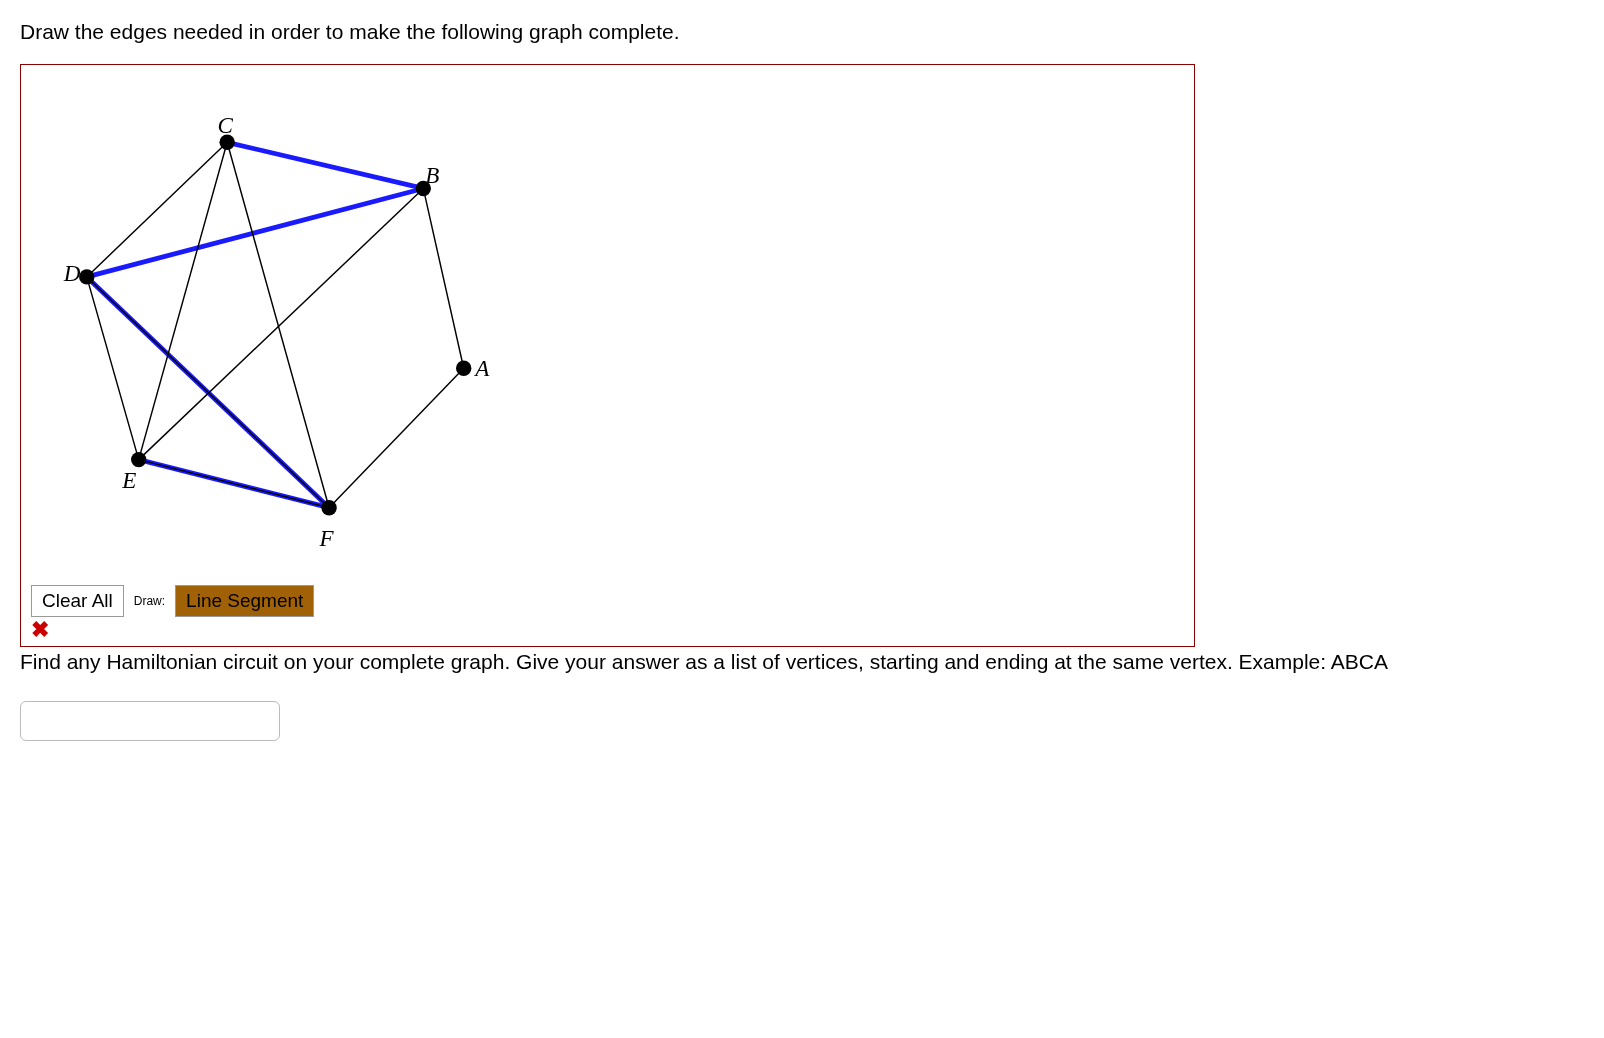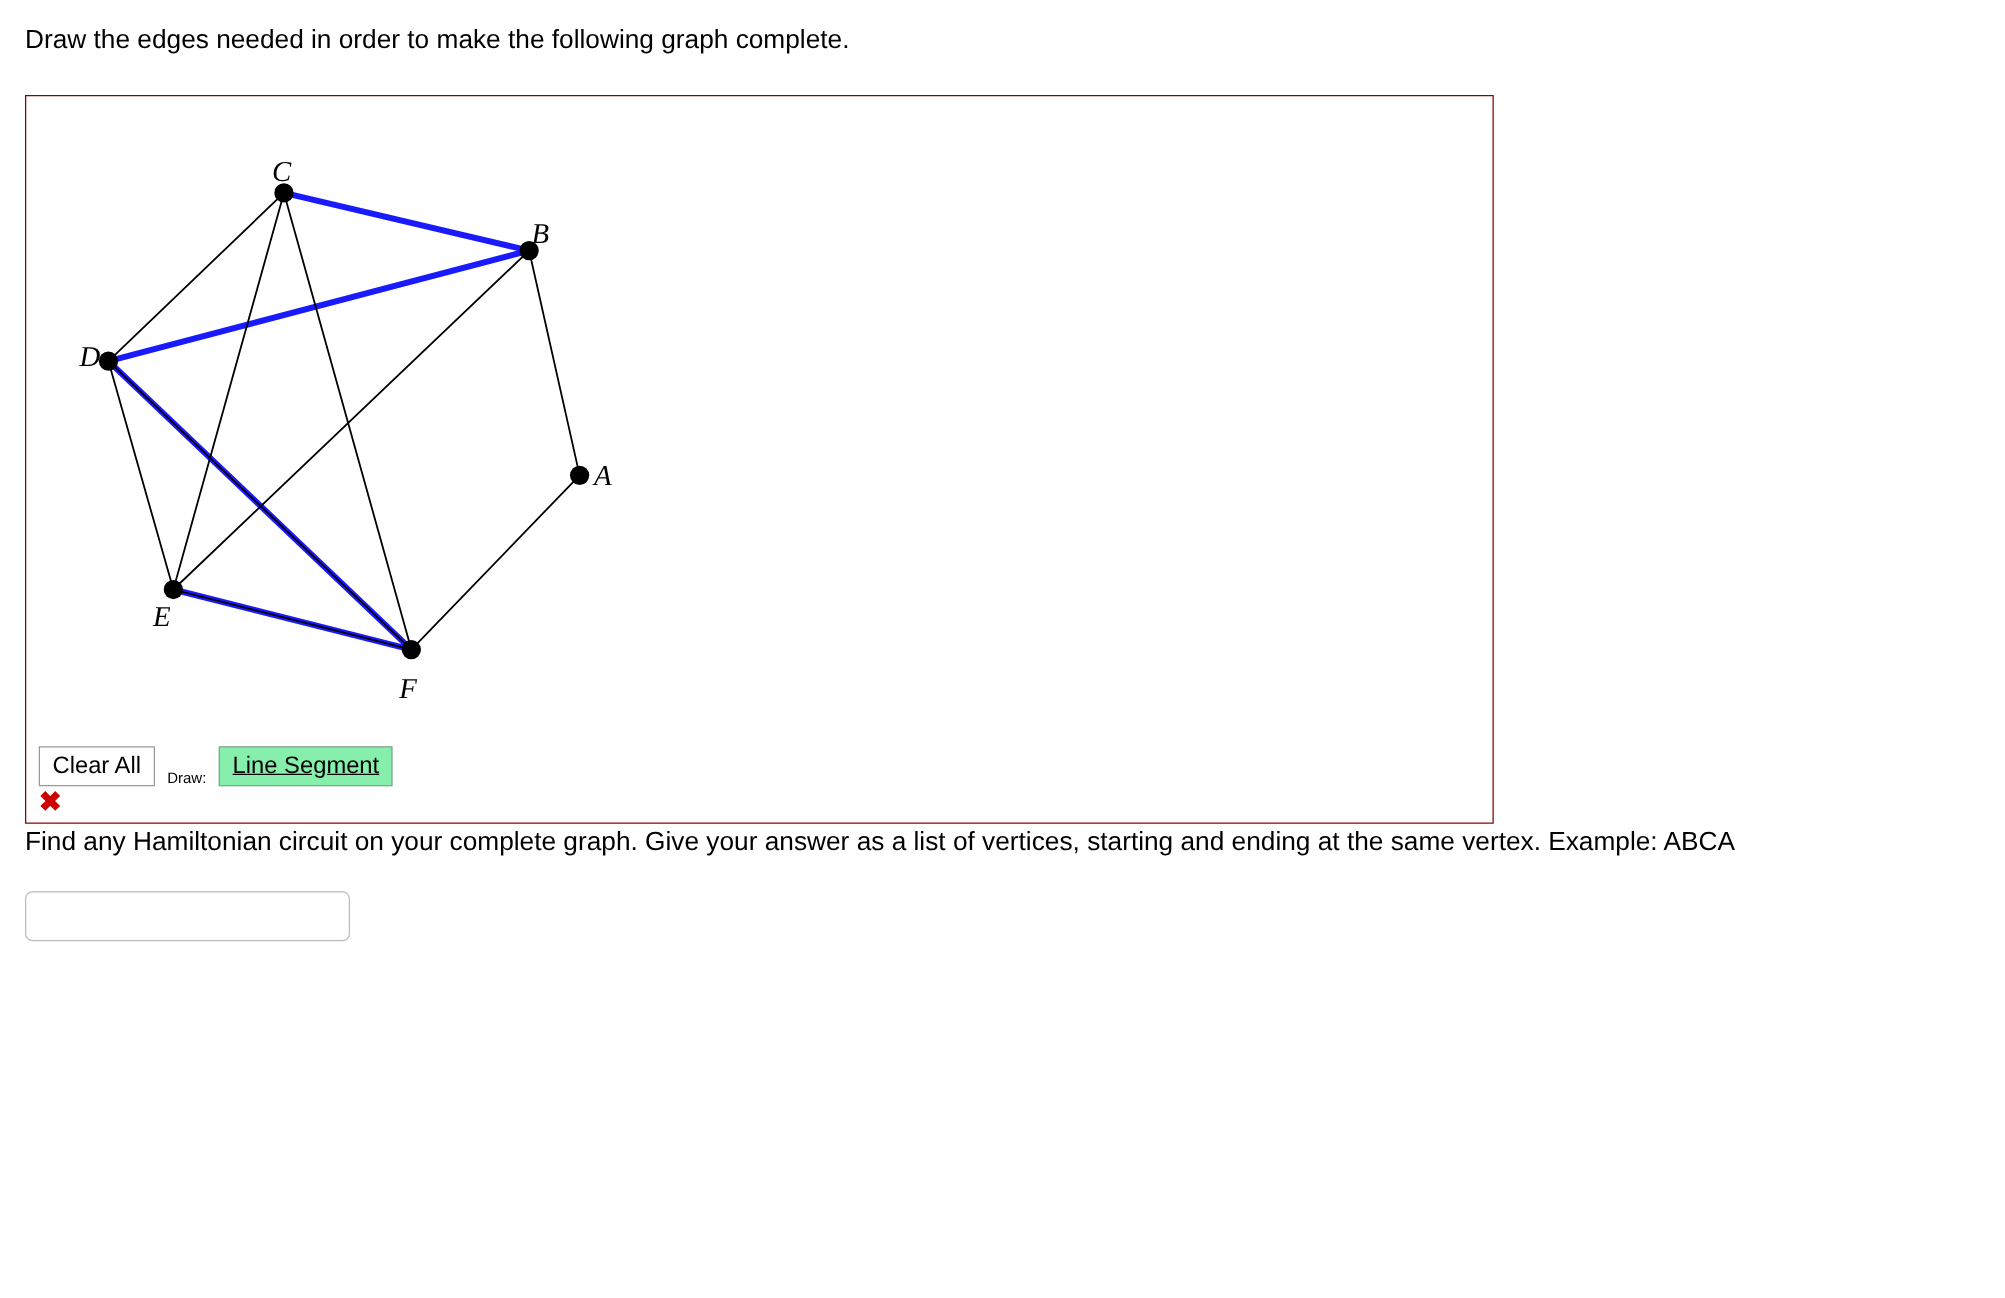--- a/index.html
+++ b/index.html
@@ -8,56 +8,55 @@
       box-sizing: border-box;
     }
     body {
       font-family: "Lucida Sans Unicode", "Lucida Grande", Verdana, sans-serif;
       font-size: 20px;
       color: #000;
       padding: 20px;
       background: #fff;
     }
     .question-text {
-      margin-bottom: 32px;
+      margin-bottom: 20px;
       font-size: 21px;
     }
     .graph-box {
       border: 1px solid #8b0000;
       padding: 10px 10px 5px 10px;
       width: 1175px;
       position: relative;
     }
     .graph-canvas {
       width: 500px;
       height: 500px;
       position: relative;
       margin-bottom: 10px;
     }
     .graph-canvas svg {
       width: 100%;
       height: 100%;
     }
     .controls {
       display: flex;
-      align-items: flex-end;
+      align-items: center;
       gap: 8px;
       margin-top: 5px;
     }
     .btn {
       border: 1px solid #999;
       background: #fff;
       padding: 4px 10px;
       font-family: inherit;
       font-size: 19px;
       cursor: pointer;
     }
     .btn-selected {
-      background: #86efac;
-      text-decoration: underline;
+      background: #a16207;
     }
     .draw-label {
       font-size: 12px;
       padding: 0 2px;
     }
     .error-x {
       color: #c00;
       font-weight: bold;
       font-size: 22px;
       margin-top: 2px;

